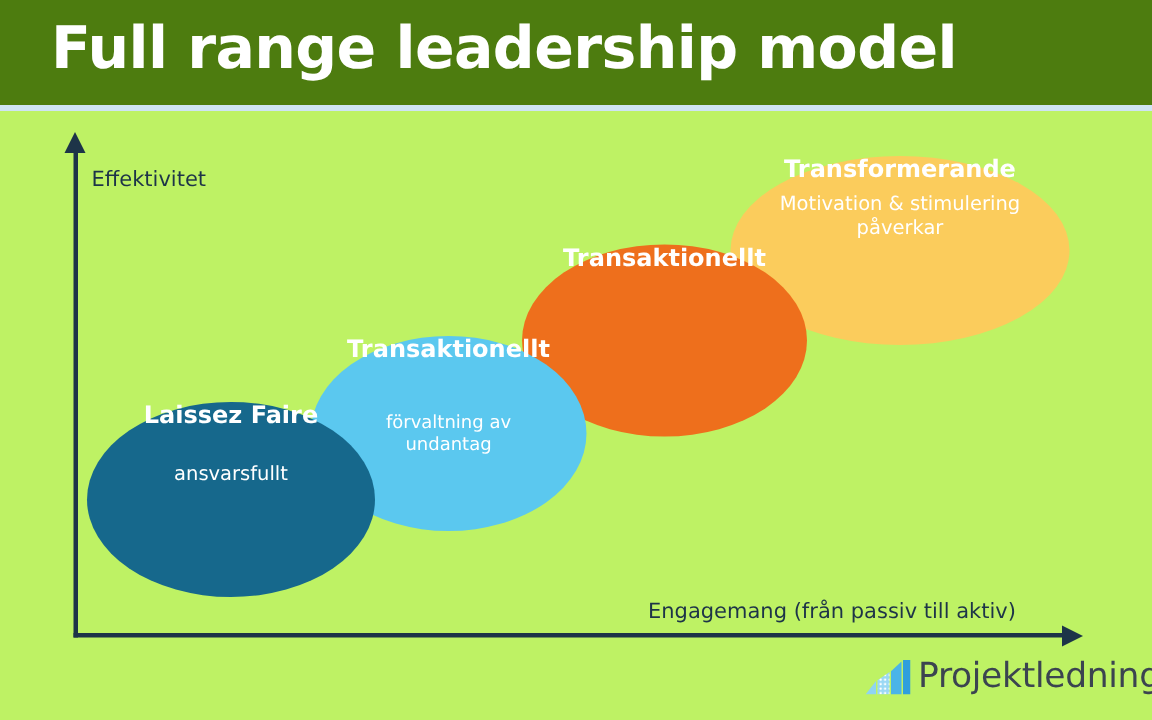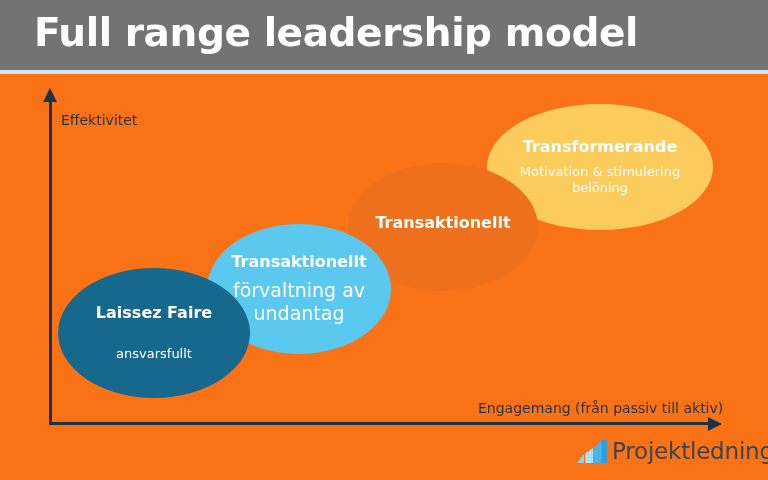--- a/index.html
+++ b/index.html
@@ -4,34 +4,34 @@
 <style>
   html,body{margin:0;padding:0;}
   body{
     width:768px;height:480px;overflow:hidden;
     background:#dceaf7;
     font-family:"DejaVu Sans","Liberation Sans",sans-serif;
     position:relative;
   }
   #header{
     position:absolute;left:0;top:0;width:768px;height:70px;
-    background:#737373;
+    background:#4d7c0f;
   }
   #header-title{
     position:absolute;left:34px;top:10px;
     font-size:39px;font-weight:bold;color:#ffffff;
     letter-spacing:-0.4px;white-space:nowrap;
   }
   #header-underline{
     position:absolute;left:0;top:70px;width:768px;height:4px;
     background:#cfe4f4;
   }
   #canvas{
     position:absolute;left:0;top:74px;width:768px;height:406px;
-    background:#f97316;
+    background:#bef264;
   }
   
   .axis-line{position:absolute;background:#1d3448;}
   #y-axis{left:49px;top:26px;width:3px;height:325px;}
   #x-axis{left:49px;top:348px;width:668px;height:3px;}
   .arrow-head{position:absolute;width:0;height:0;}
   #y-arrow{
     left:43px;top:14px;
     border-left:7px solid transparent;border-right:7px solid transparent;
     border-bottom:14px solid #1d3448;
@@ -39,27 +39,27 @@
   #x-arrow{
     left:708px;top:343px;
     border-top:7px solid transparent;border-bottom:7px solid transparent;
     border-left:14px solid #1d3448;
   }
   #y-axis-label{
     position:absolute;left:61px;top:38px;
     font-size:14px;color:#1d3448;white-space:nowrap;
   }
   #x-axis-label{
-    position:absolute;left:478px;top:326px;
+    position:absolute;left:432px;top:326px;
     font-size:14px;color:#1d3448;white-space:nowrap;
   }
   
   .bubble{
     position:absolute;border-radius:50%;
-    display:flex;flex-direction:column;align-items:center;justify-content:center;
+    display:flex;flex-direction:column;align-items:center;
     text-align:center;color:#ffffff;box-sizing:border-box;
   }
   .bubble .b-title{font-weight:bold;line-height:1.15;}
   .bubble .b-desc{line-height:1.22;}
   #bubble-transformerande{
     left:487px;top:30px;width:226px;height:126px;
     background:#fbcc5c;z-index:1;padding:0 14px;
   }
   #bubble-transformerande .b-title{font-size:16px;margin-bottom:7px;}
   #bubble-transformerande .b-desc{font-size:13px;}
@@ -67,21 +67,21 @@
     left:348px;top:89px;width:190px;height:128px;
     background:#ee6f1c;z-index:2;padding:0 10px;
   }
   #bubble-transaktionellt-villkorad .b-title{font-size:16px;margin-bottom:7px;}
   #bubble-transaktionellt-villkorad .b-desc{font-size:13px;}
   #bubble-transaktionellt-forvaltning{
     left:207px;top:150px;width:184px;height:130px;
     background:#5bc8ef;z-index:3;padding:0 10px;
   }
   #bubble-transaktionellt-forvaltning .b-title{font-size:16px;margin-bottom:8px;}
-  #bubble-transaktionellt-forvaltning .b-desc{font-size:19px;}
+  #bubble-transaktionellt-forvaltning .b-desc{font-size:12px;margin-top:24px;}
   #bubble-laissez-faire{
     left:58px;top:194px;width:192px;height:130px;
     background:#16688c;z-index:4;padding:0 6px;
   }
   #bubble-laissez-faire .b-title{font-size:16px;margin-bottom:7px;}
   #bubble-laissez-faire .b-desc{font-size:13px;}
   
   #logo{
     position:absolute;left:577px;top:364px;
     display:flex;align-items:center;
@@ -106,21 +106,21 @@
   <div id="y-axis-label">Effektivitet</div>
 
   <div class="axis-line" id="x-axis"></div>
   <div class="arrow-head" id="x-arrow"></div>
   <div id="x-axis-label">Engagemang (från passiv till aktiv)</div>
 
   <div class="bubble" id="bubble-transformerande">
     <div class="b-title">Transformerande</div>
     <div class="b-desc">
       <span>Motivation &amp; stimulering</span><br>
-      <span>belöning</span>
+      <span>påverkar</span>
     </div>
   </div>
 
   <div class="bubble" id="bubble-transaktionellt-villkorad">
     <div class="b-title">Transaktionellt</div>
   </div>
 
   <div class="bubble" id="bubble-transaktionellt-forvaltning">
     <div class="b-title">Transaktionellt</div>
     <div class="b-desc">

